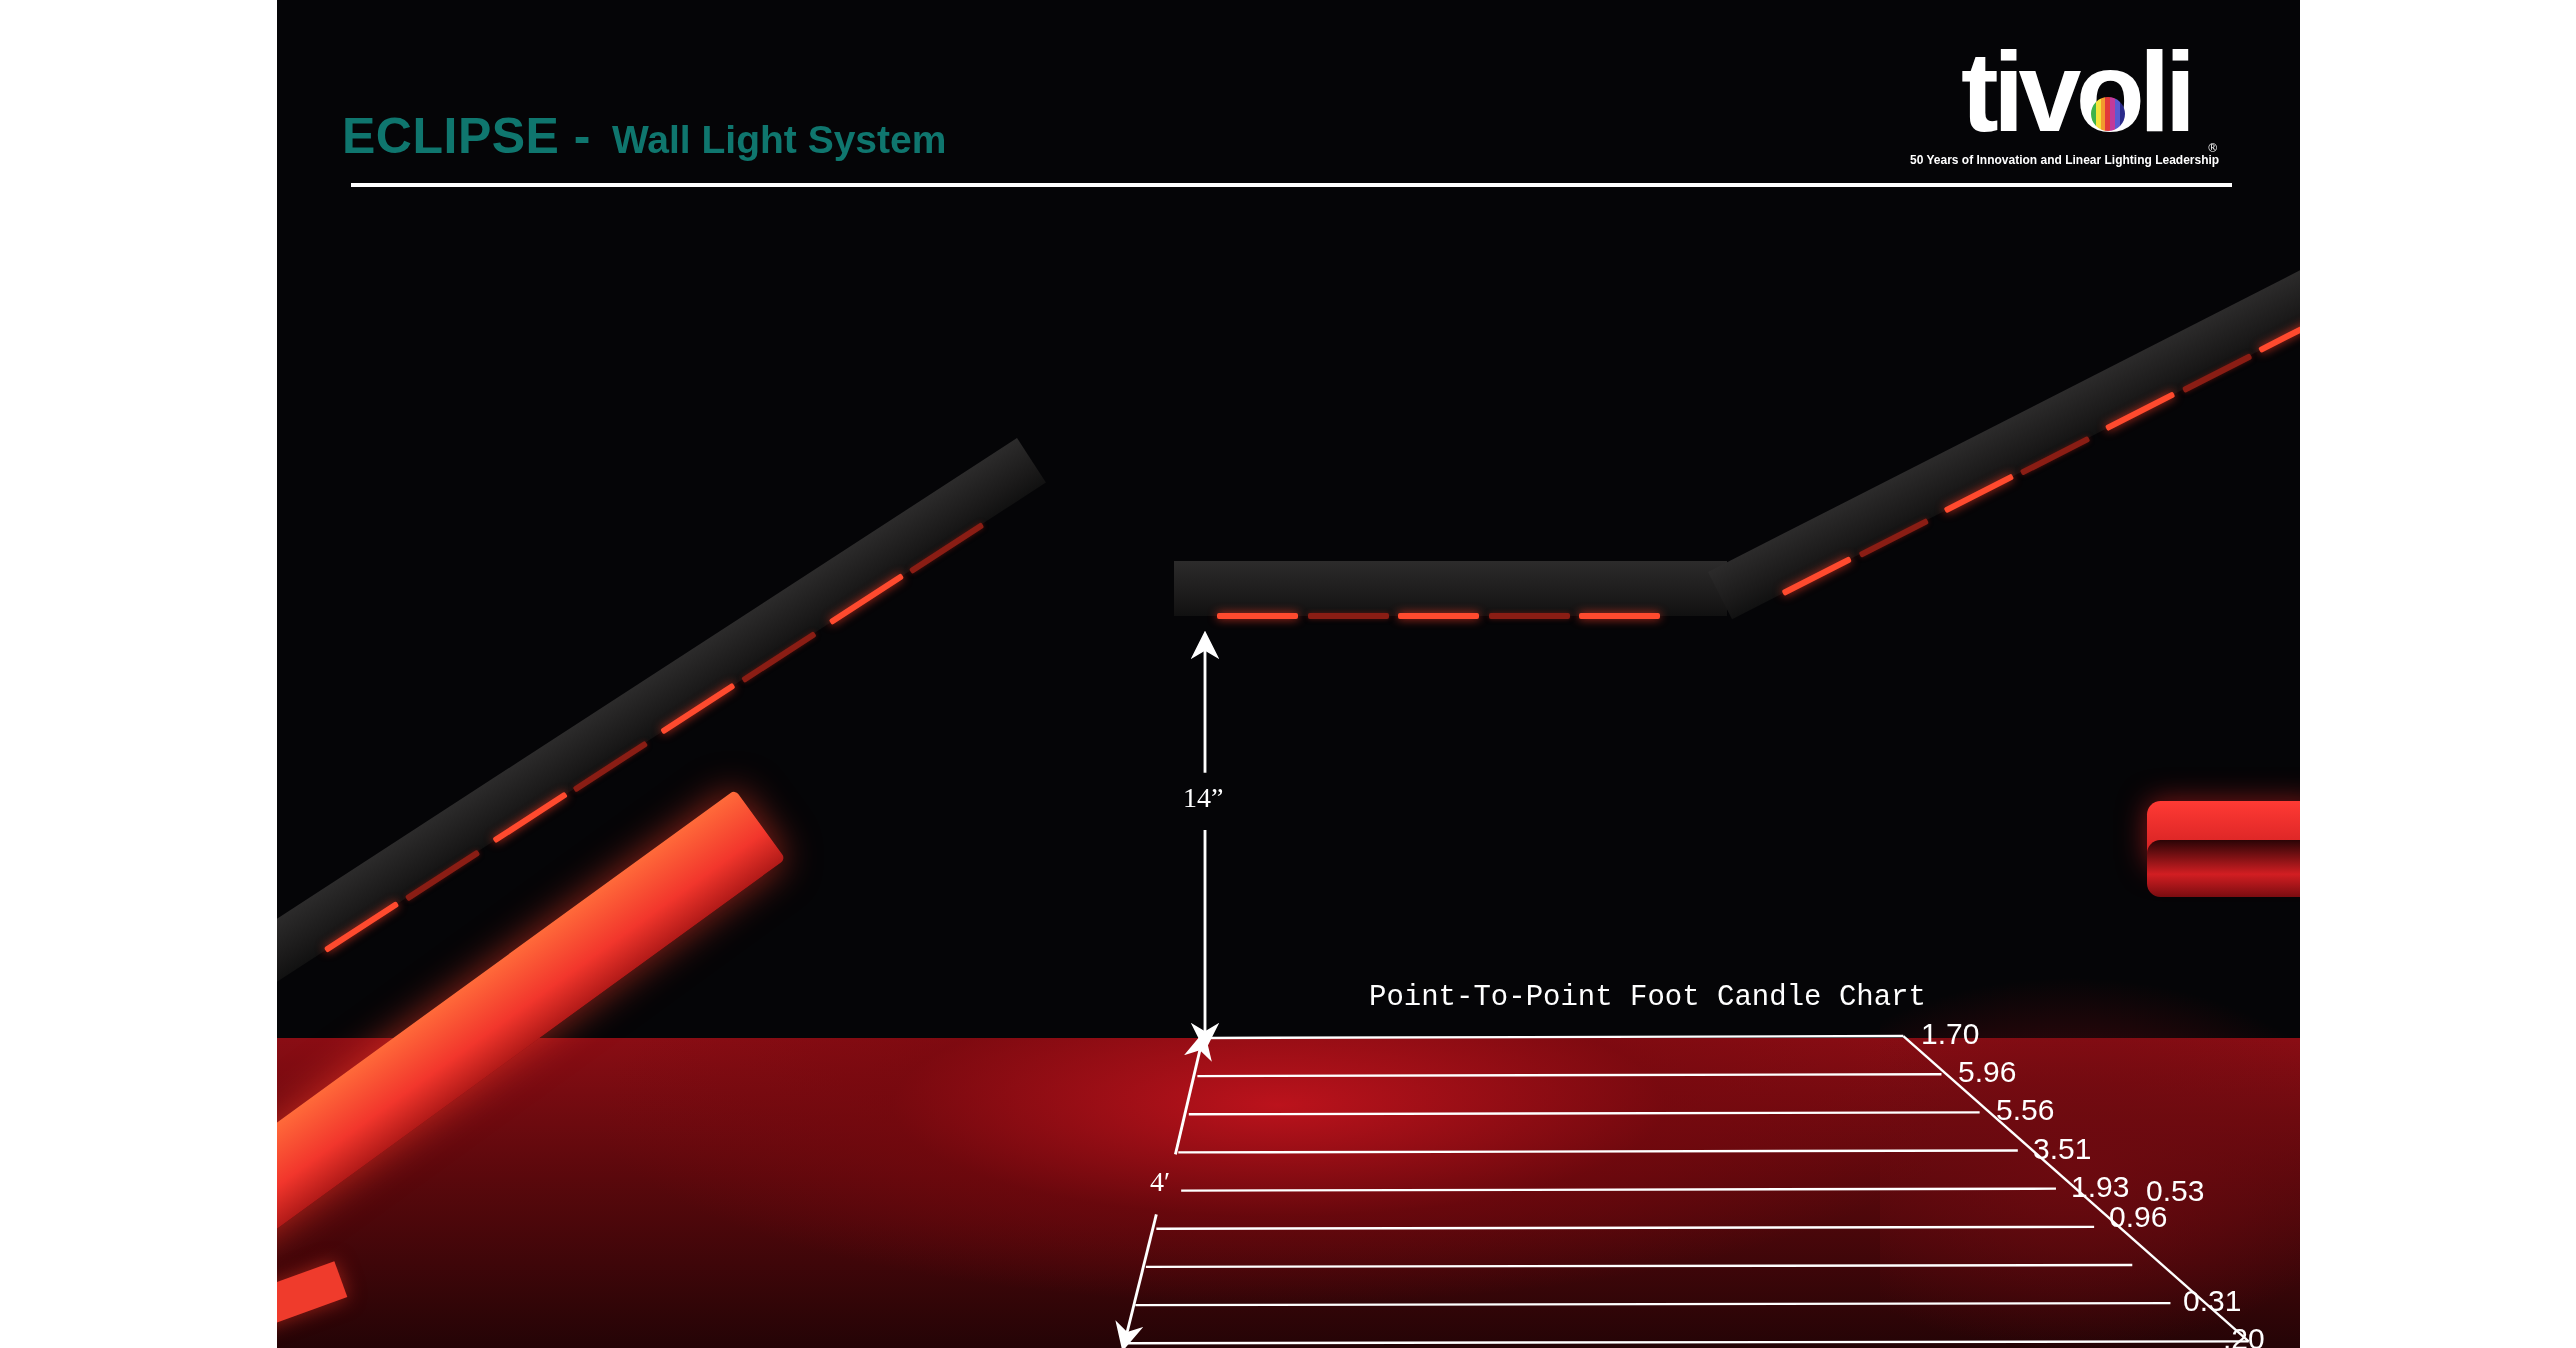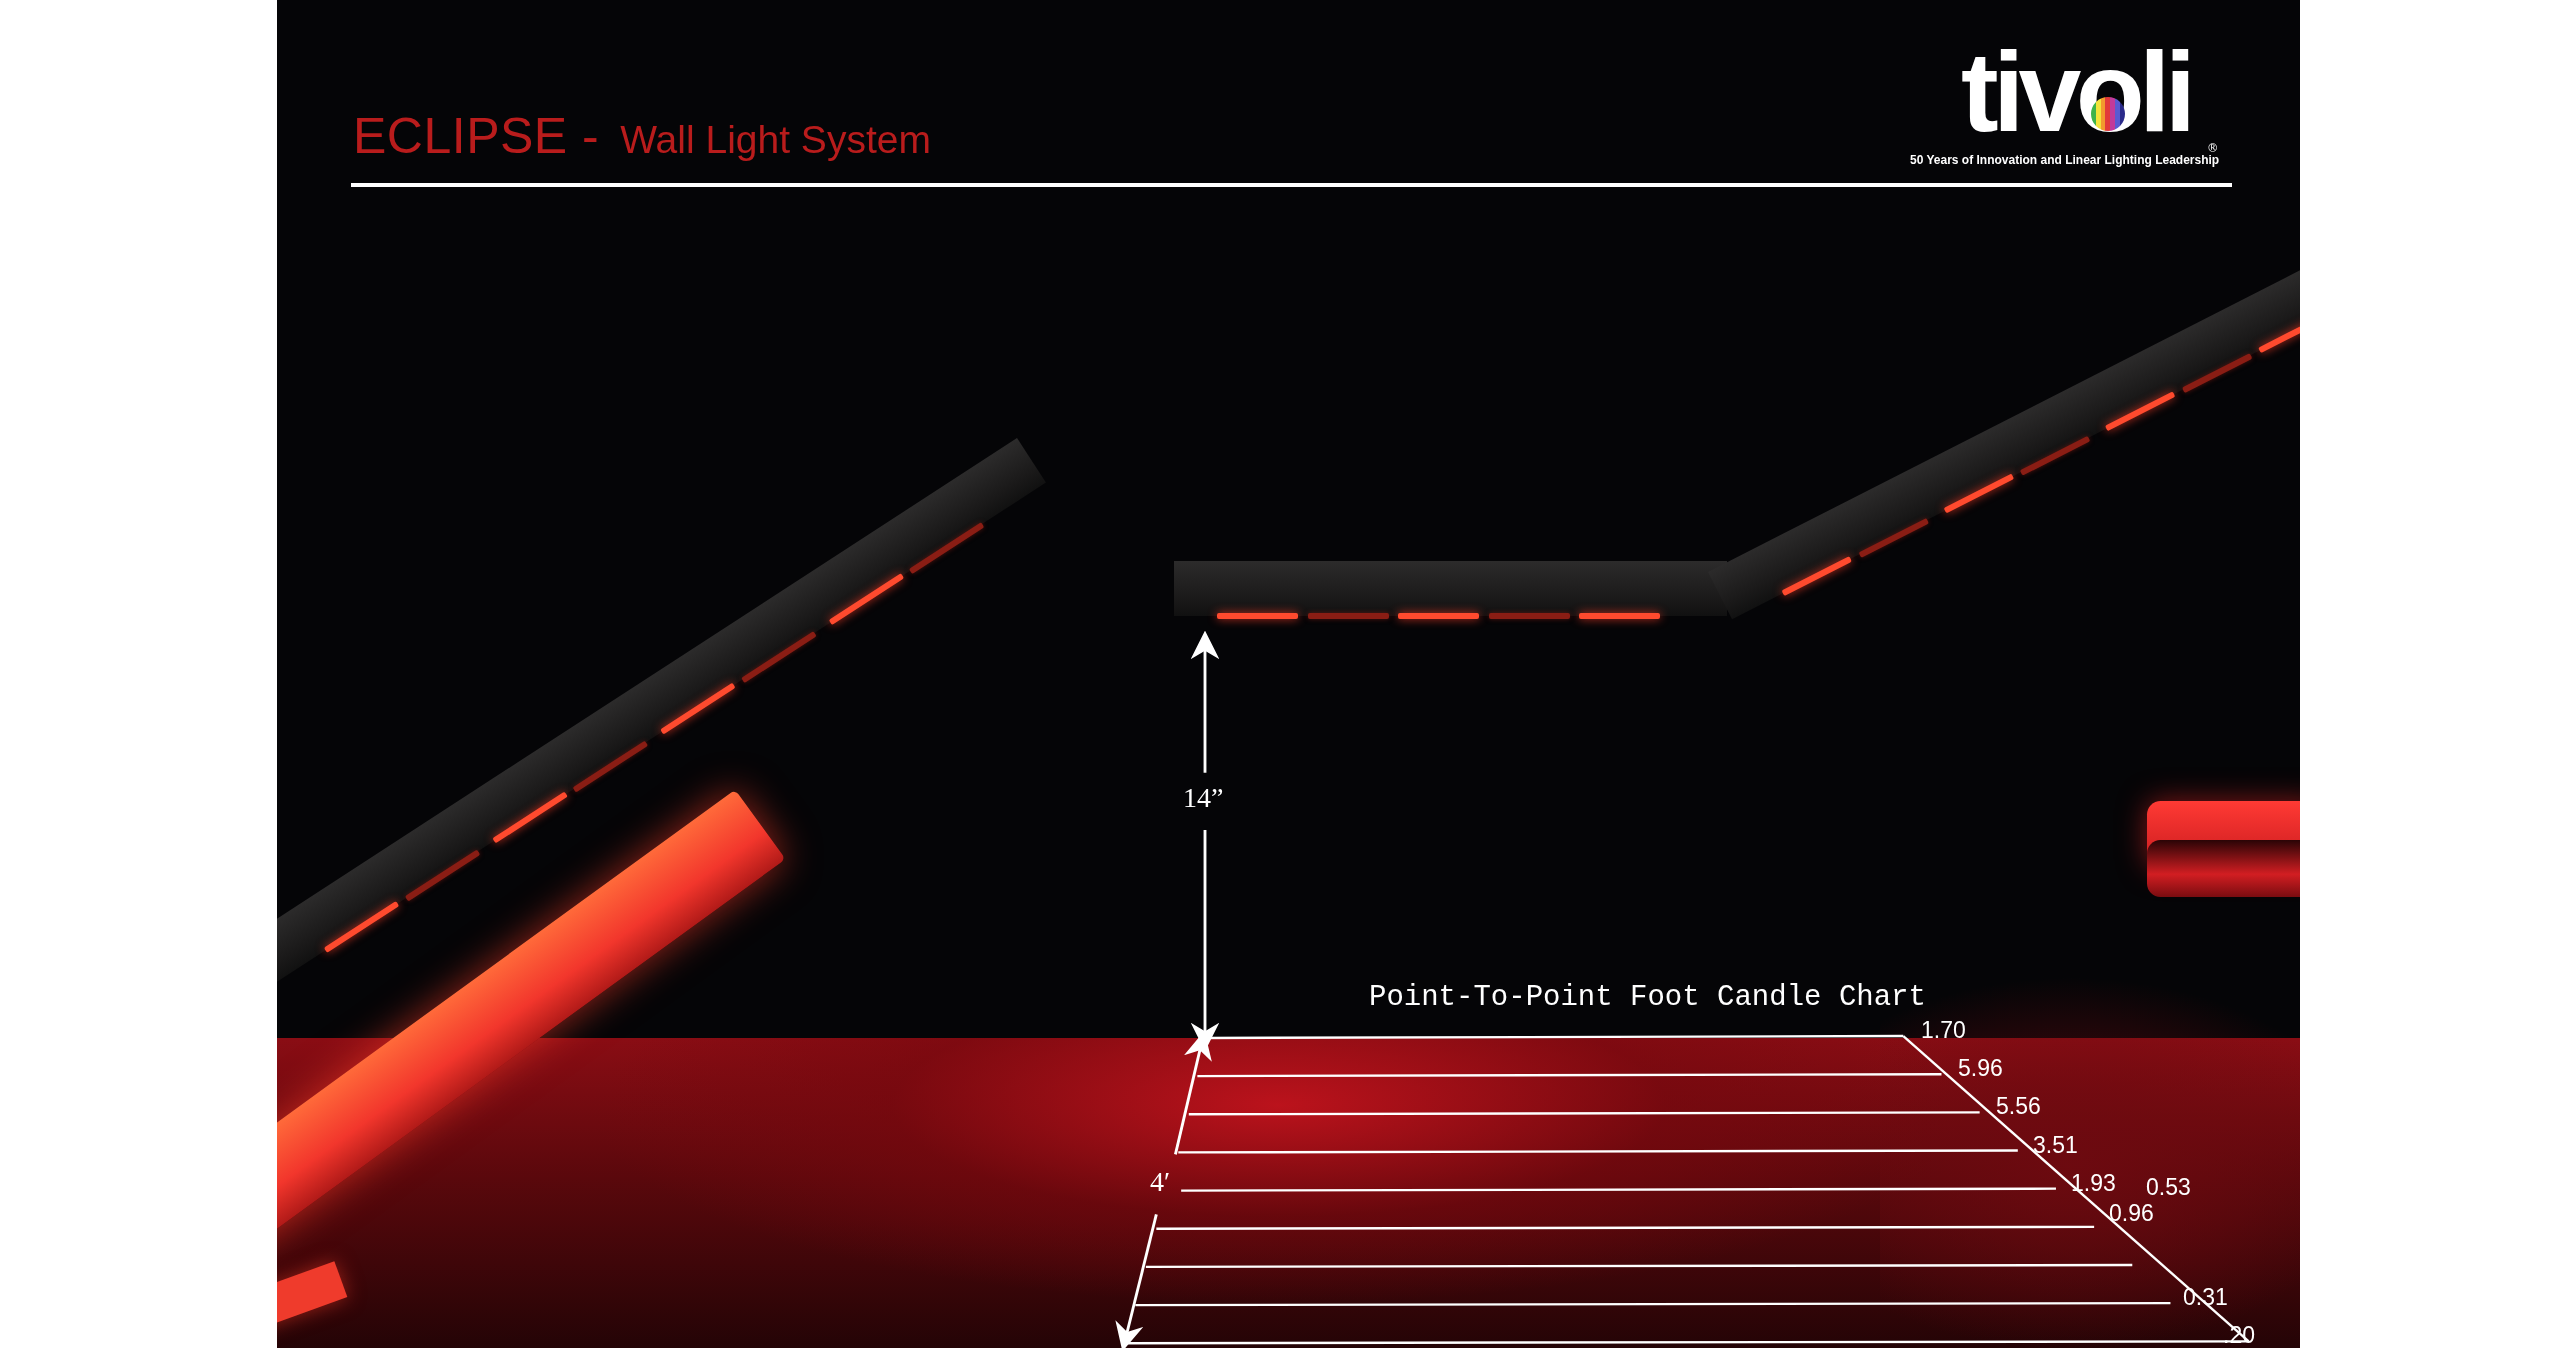--- a/index.html
+++ b/index.html
@@ -19,34 +19,34 @@
   .right-bar { position:absolute; left:1870px; top:801px; width:172px; height:67px; background:linear-gradient(#ff3a34, #c81a1e); border-radius:13.4px 0 0 13.4px; box-shadow:0 0 29px rgba(255,40,40,0.5); }
   .right-bar2 { position:absolute; left:1870px; top:840px; width:172px; height:57px; background:linear-gradient(#2a0406, #d21e22 60%, #7a0c10); border-radius:13.4px 0 0 13.4px; }
 
   .rail { position:absolute; background:linear-gradient(#2c2b2b, #1a1919 70%, #111); }
   .rail-left { left:-76px; top:968px; width:973px; height:53px; transform:rotate(-33deg); transform-origin:left top; }
   .rail-mid { left:897px; top:561px; width:553px; height:55px; }
   .rail-right { left:1431px; top:572px; width:687px; height:53px; transform:rotate(-27deg); transform-origin:left top; }
   .led { position:absolute; height:5.7px; background:#ff4a2e; box-shadow:0 0 9.5px rgba(255,60,40,0.8); border-radius:1.9px; }
   .led.dim { background:#8a1d14; box-shadow:0 0 5.7px rgba(160,30,20,0.5); }
 
-  .title { position:absolute; left:353px; top:107px; color:#b91c1c; white-space:nowrap; }
+  .title { position:absolute; left:342px; top:107px; color:#0f766e; white-space:nowrap;font-weight:bold; }
   .title .brand { font-size:50px; font-family:"Liberation Sans", sans-serif; letter-spacing:0.5px; }
   .title .sub { font-size:39px; font-family:"Liberation Sans", sans-serif; margin-left:21px; }
   .divider { position:absolute; left:351px; top:183px; width:1881px; height:3.8px; background:#ffffff; }
 
   .logo { position:absolute; left:1961px; top:36px; width:239px; height:114px; }
   .logo-word { position:absolute; left:0; top:0; font-family:"Liberation Sans", sans-serif; font-weight:bold; font-size:113px; line-height:113px; color:#fff; letter-spacing:-5.7px; }
   .logo-dot { position:absolute; left:130px; top:61px; width:34px; height:34px; border-radius:50%;
     background:linear-gradient(90deg,#3db34a 0 14%,#f2e33a 14% 28%,#f29a2e 28% 42%,#e23a3a 42% 56%,#c23a9a 56% 70%,#5a5ad2 70% 84%,#2a2a8a 84% 100%); }
   .logo-reg { position:absolute; left:246px; top:105px; font-size:11.4px; color:#fff; }
   .tagline { position:absolute; left:1910px; top:153px; font-size:12px; color:#ffffff; font-weight:bold; white-space:nowrap; font-family:"Liberation Sans", sans-serif; }
   .dim-label { position:absolute; color:#fff; font-size:28px; font-family:Liberation Serif, serif; }
   .chart-title { position:absolute; left:1369px; top:981px; color:#fff; font-size:29px; font-family:Liberation Mono, monospace; white-space:nowrap; }
-  .val { position:absolute; color:#fff; font-size:23px; font-family:"Liberation Sans", sans-serif; }
+  .val { position:absolute; color:#fff; font-size:30px; font-family:"Liberation Sans", sans-serif; }
   svg.overlay { position:absolute; left:0; top:0; }
 </style>
 </head>
 <body>
 
 <div class="photo">
   <div class="floor"></div>
   <div class="floor-right"></div>
   <div class="left-glow"></div>
   <div class="left-glow2"></div>

